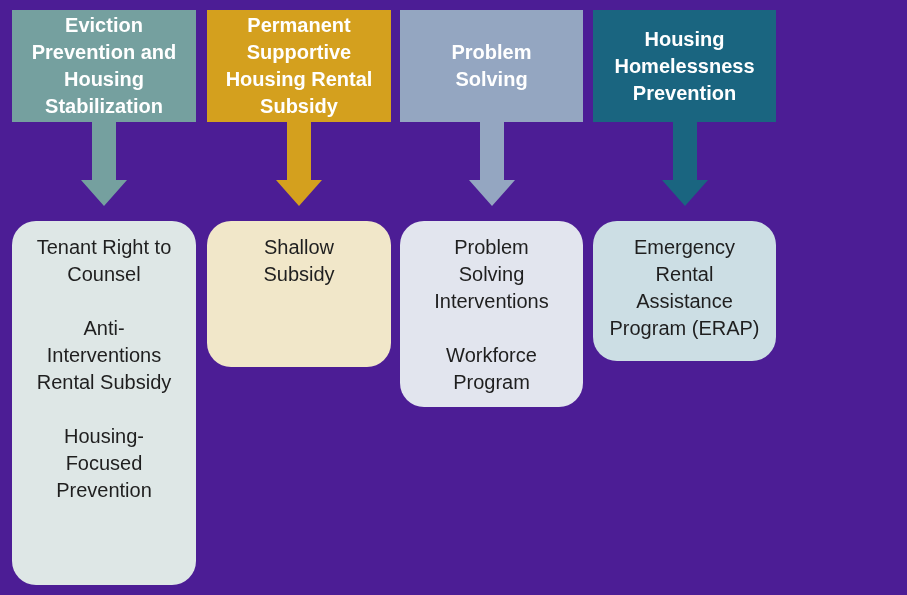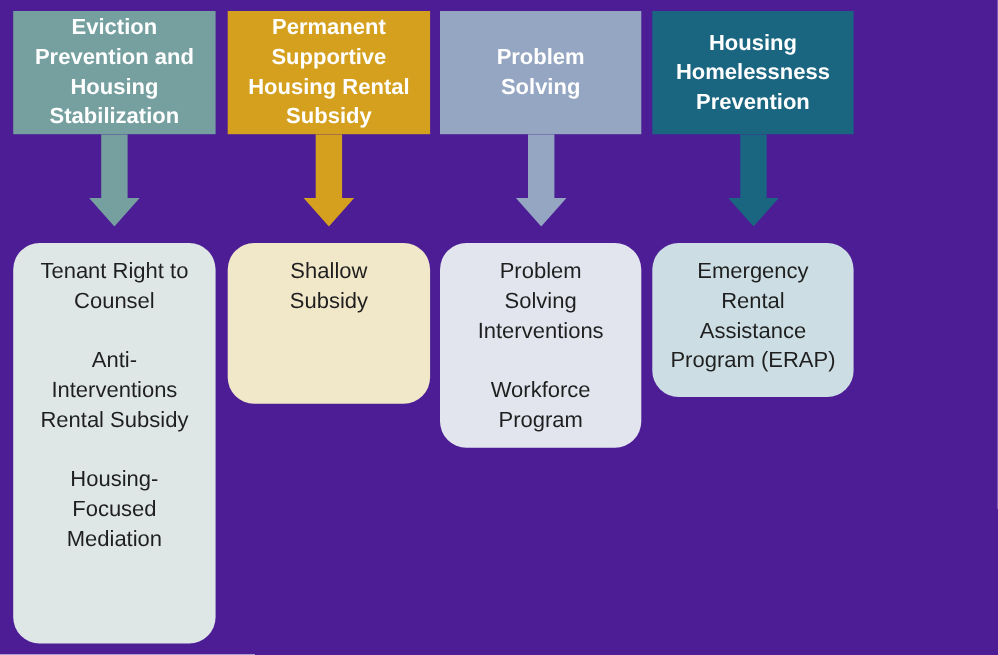--- a/index.html
+++ b/index.html
@@ -90,21 +90,21 @@
       <path d="M11 0 H35 V58 H46 L23 84 L0 58 H11 Z" fill="#75A09F"></path>
     </svg>
     <div class="content-box box1" style="background-color: rgb(222, 231, 230); color: rgb(31, 31, 31);">
       <p class="item">Tenant Right to
 Counsel</p>
       <p class="item">Anti-
 Interventions
 Rental Subsidy</p>
       <p class="item">Housing-
 Focused
-Mediation</p>
+Prevention</p>
     </div>
   </div>
 
   <div class="column col2">
     <div class="header" style="background-color: rgb(212, 160, 30); color: rgb(255, 255, 255);">Permanent
 Supportive
 Housing Rental
 Subsidy</div>
     <svg class="arrow" viewBox="0 0 46 84">
       <path d="M11 0 H35 V58 H46 L23 84 L0 58 H11 Z" fill="#D4A01E"></path>

